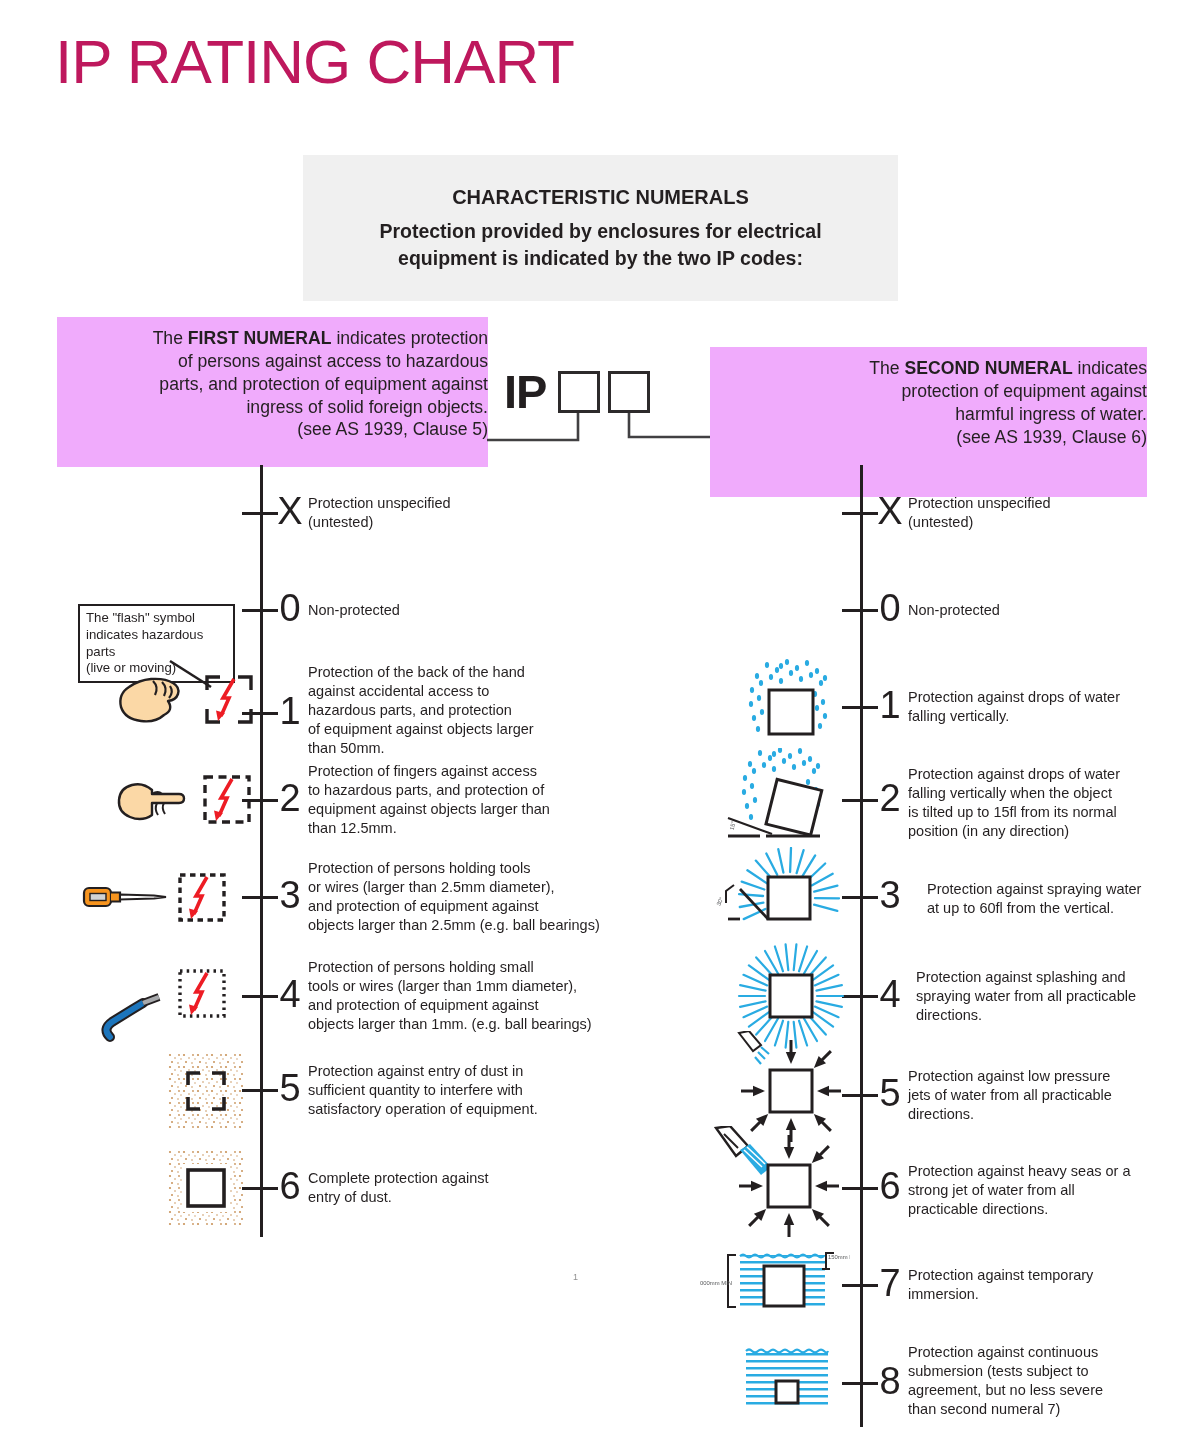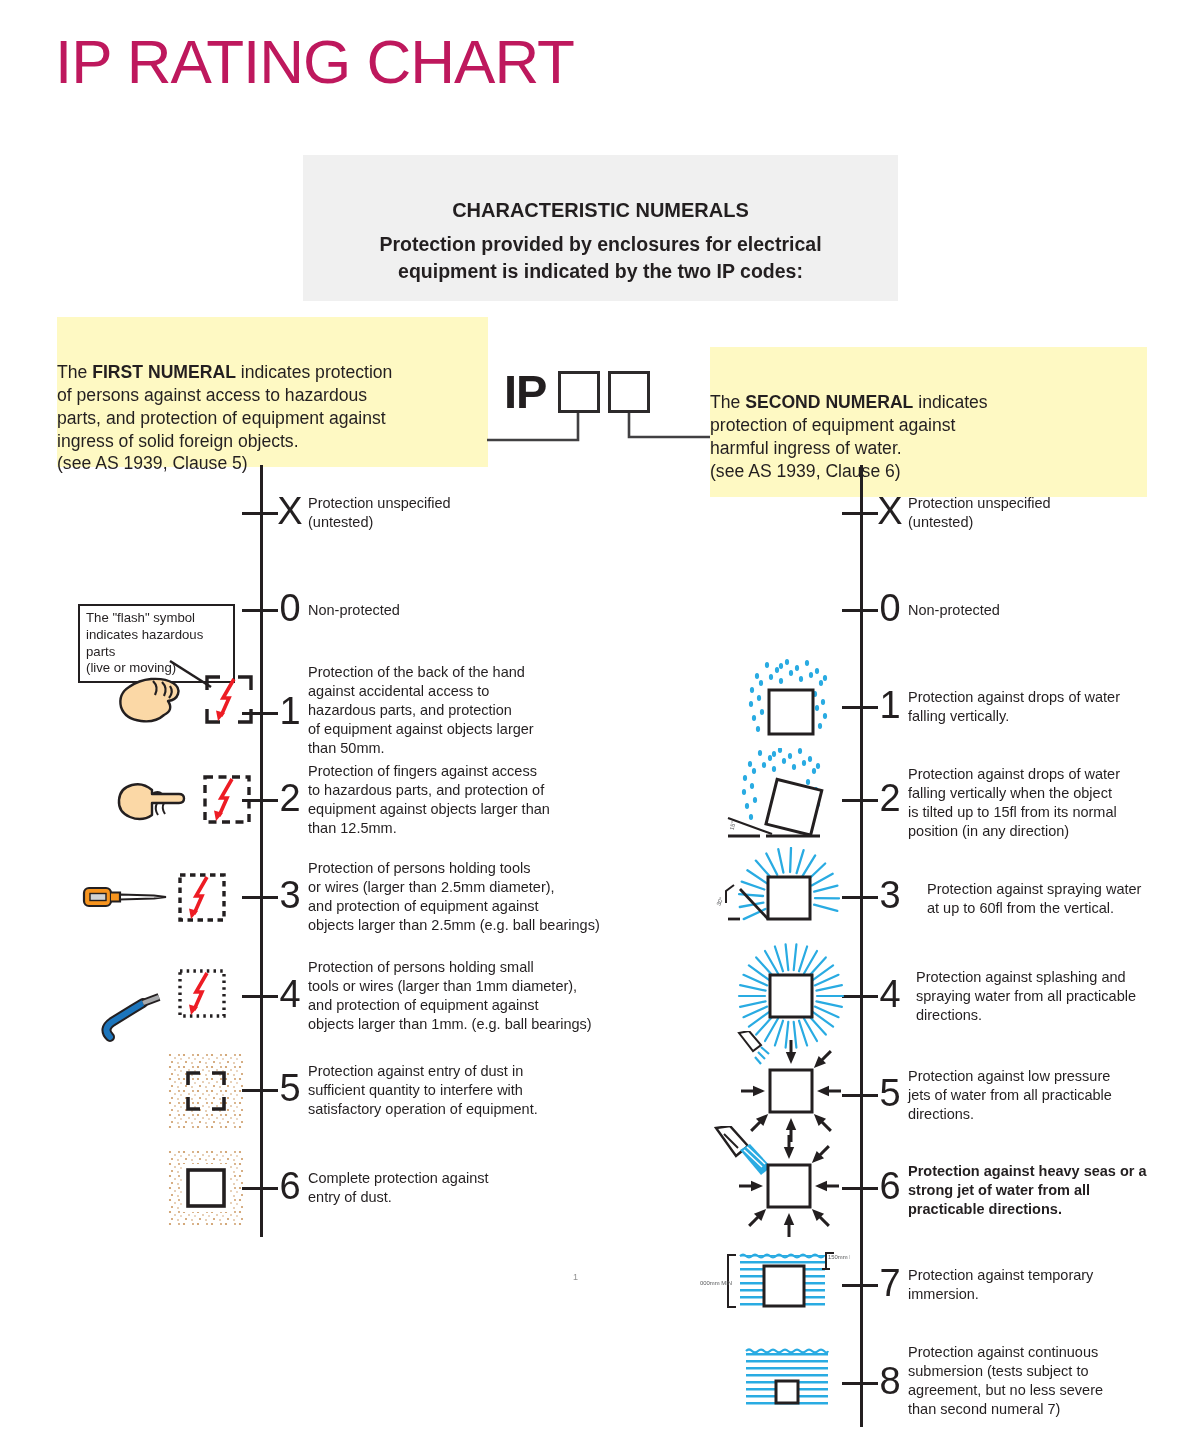--- a/index.html
+++ b/index.html
@@ -2,24 +2,24 @@
 <html><head>
 <meta charset="utf-8">
 <style>
   html,body{margin:0;padding:0;background:#fff;}
   .page{position:relative;width:1200px;height:1455px;background:#fff;overflow:hidden;
         font-family:"Liberation Sans",sans-serif;color:#231f20;}
   .abs{position:absolute;}
   .title{left:55px;top:26px;font-size:62px;font-weight:400;color:#be185d;letter-spacing:-1px;}
   .subtitle{left:57px;top:101px;font-size:24.5px;color:#231f20;}
   .charbox{left:303px;top:155px;width:595px;height:146px;background:#f0f0f0;text-align:center;}
-  .charbox .h{margin-top:44px;font-size:20px;font-weight:700;}
+  .charbox .h{margin-top:31px;font-size:20px;font-weight:700;}
   .charbox .b{margin-top:9px;font-size:19.5px;font-weight:700;line-height:1.36;white-space:pre-line;}
-  .sidebox{background:#fef9c3;text-align:left;font-size:17.6px;line-height:1.3;
-           padding-top:44px;box-sizing:border-box;white-space:pre-line;}
+  .sidebox{background:#f0abfc;text-align:right;font-size:17.6px;line-height:1.3;
+           padding-top:10px;box-sizing:border-box;white-space:pre-line;}
   .ip-label{left:504px;top:364px;font-size:47px;font-weight:700;letter-spacing:-1px;}
   .ip-sq{width:42px;height:42px;border:3.2px solid #2d2a2b;box-sizing:border-box;background:#fff;}
   .vline{width:2.6px;background:#231f20;}
   .tickmark{width:36px;height:3px;background:#231f20;}
   .numeral{font-size:38px;width:36px;text-align:center;transform:translateY(-53%);}
   .desc{font-size:14.5px;line-height:1.31;white-space:pre-line;transform:translateY(-50%);}
   .notebox{left:78px;top:604px;width:157px;border:2.5px solid #231f20;background:#fff;
            font-size:13.2px;line-height:1.27;padding:4px 6px;box-sizing:border-box;white-space:pre-line;}
   .stray{font-size:9px;color:#919191;}
   svg text.ann{font-size:5.9px;fill:#58595b;font-family:"Liberation Sans",sans-serif;}
@@ -251,21 +251,21 @@
 directions.</div>
 
   <div class="abs tickmark" style="left:842px;top:1093.5px;"></div>
   <div class="abs numeral" style="left:872px;top:1095px;">5</div>
   <div class="abs desc" style="left:908px;top:1095px;">Protection against low pressure
 jets of water from all practicable
 directions.</div>
 
   <div class="abs tickmark" style="left:842px;top:1186.5px;"></div>
   <div class="abs numeral" style="left:872px;top:1188px;">6</div>
-  <div class="abs desc" style="left:908px;top:1190px;font-weight:bold;">Protection against heavy seas or a
+  <div class="abs desc" style="left:908px;top:1190px;">Protection against heavy seas or a
 strong jet of water from all
 practicable directions.</div>
 
   <div class="abs tickmark" style="left:842px;top:1283.5px;"></div>
   <div class="abs numeral" style="left:872px;top:1285px;">7</div>
   <div class="abs desc" style="left:908px;top:1285px;">Protection against temporary
 immersion.</div>
 
   <div class="abs tickmark" style="left:842px;top:1381.5px;"></div>
   <div class="abs numeral" style="left:872px;top:1383px;">8</div>

